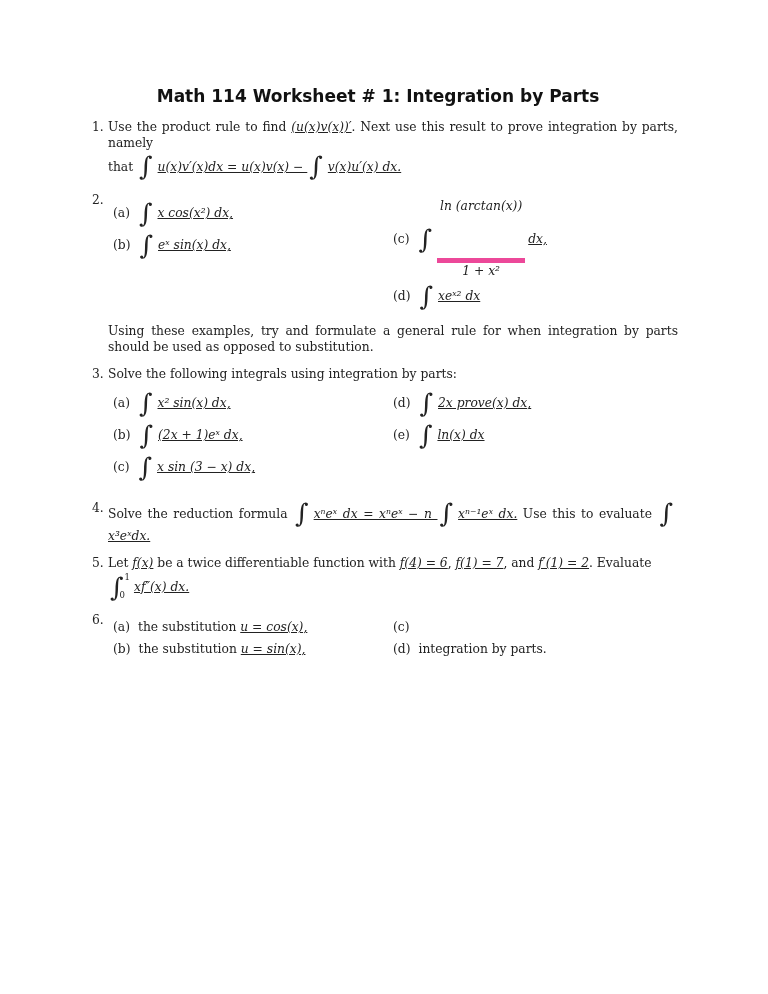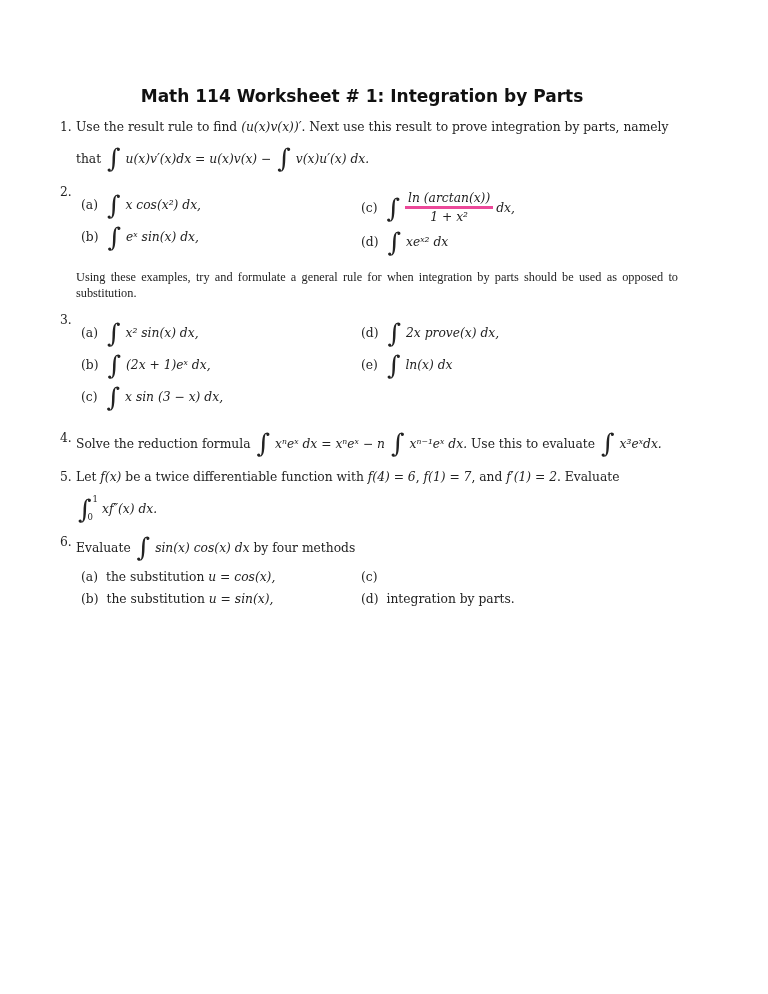--- a/index.html
+++ b/index.html
@@ -6,92 +6,93 @@
   .page {
     position: relative;
     width: 768px;
     height: 994px;
     background: #ffffff;
     color: #222222;
     font-family: "DejaVu Serif", "Liberation Serif", serif;
     font-size: 12.3px;
     line-height: 16px;
     box-sizing: border-box;
-    padding: 86px 90px 0 60px;
+    padding: 86px 90px 0 92px;
     overflow: hidden;
     border-radius: 9px;
   }
   .title {
     font-family: "DejaVu Sans", "Liberation Sans", sans-serif;
     font-weight: bold;
     font-size: 17px;
     line-height: 20px;
     text-align: center;
     margin: 0 0 13px -14px;
     color: #111111;
   }
   .q { display: flex; margin-bottom: 11px; }
   .qnum { flex: 0 0 16px; }
   .qbody { flex: 1 1 auto; text-align: justify; }
-  .m { font-style: italic; }
+  .m { font-style: italic; text-decoration: underline; }
   .int {
     font-size: 26px;
     line-height: 28px;
     font-style: italic;
     vertical-align: middle;
     display: inline-block;
     margin: 0 5px 0 2px;
     transform: translateY(-1px);
   }
-  .formula-line { margin-top: 10px; }
+  .formula-line { margin-top: 2px; }
   .opts { display: flex; margin: 7px 0 4px 0; text-align: left; }
   .col-left { width: 280px; flex: 0 0 280px; }
   .col-right { flex: 1 1 auto; }
   .opts { padding-left: 5px; }
   .opt { display: flex; align-items: center; margin: 0 0 4px 0; }
   .opt .olabel { margin-right: 9px; flex: 0 0 auto; }
   .opt .int { margin: 0 5px 0 0; transform: none; }
   .topt { display: flex; margin: 0 0 6px 0; }
   .topt .olabel { margin-right: 8px; flex: 0 0 auto; }
   .frac {
     display: inline-flex;
     flex-direction: column;
     text-align: center;
     font-style: italic;
     vertical-align: middle;
     margin-right: 3px;
+    gap: 44px;
   }
   .fnum { padding: 0 3px 1px 3px; line-height: 14px; display: block; }
-  .fden { border-top: 3px solid #ec4899; padding: 1px 3px 0 3px; line-height: 14px; display: block; }
+  .fden { border-top: 5px solid #ec4899; padding: 1px 3px 0 3px; line-height: 14px; display: block; }
   .defint { display: inline-flex; vertical-align: middle; margin: 0 5px 0 2px; }
   .defint .int { margin: 0; transform: none; }
   .lims {
     display: inline-flex;
     flex-direction: column;
     justify-content: space-between;
     font-size: 8.5px;
     line-height: 9px;
     padding: 0 0 1px 0;
     font-style: normal;
   }
   .lim-hi { display: block; transform: translateX(1px); }
   .lim-lo { display: block; transform: translateX(-4px); }
-  .note { margin: 9px 0 0 0; text-align: justify; font-family: Liberation Serif, serif; }
+  .note { margin: 9px 0 0 0; text-align: justify; }
 </style>
 </head>
 <body>
 
 <div class="page">
 
   <h1 class="title">Math 114 Worksheet # 1: Integration by Parts</h1>
 
   <div class="q">
     <span class="qnum">1.</span>
     <div class="qbody">
-      <div><span>Use the result rule to find </span><span class="m">(u(x)v(x))′</span><span>. Next use this result to prove integration by parts, namely</span></div>
+      <div><span>Use the product rule to find </span><span class="m">(u(x)v(x))′</span><span>. Next use this result to prove integration by parts, namely</span></div>
       <div class="formula-line"><span>that </span><span class="int">∫</span><span class="m">u(x)v′(x)dx = u(x)v(x) − </span><span class="int">∫</span><span class="m">v(x)u′(x) dx.</span></div>
     </div>
   </div>
 
   <div class="q">
     <span class="qnum">2.</span>
     <div class="qbody">
       <div class="opts">
         <div class="col-left">
           <div class="opt">
@@ -122,20 +123,21 @@
             </div>
         </div>
       </div>
       <div class="note">Using these examples, try and formulate a general rule for when integration by parts should be used as opposed to substitution.</div>
     </div>
   </div>
 
   <div class="q">
     <span class="qnum">3.</span>
     <div class="qbody">
+      <div>Solve the following integrals using integration by parts:</div>
       <div class="opts">
         <div class="col-left">
           <div class="opt">
               <span class="olabel">(a)</span>
               <span class="int">∫</span>
               <span class="m">x² sin(x) dx,</span>
             </div>
           <div class="opt">
               <span class="olabel">(b)</span>
               <span class="int">∫</span>
@@ -180,21 +182,20 @@
               <span class="lim-hi">1</span>
               <span class="lim-lo">0</span>
             </span>
           </span><span class="m">xf″(x) dx.</span></div>
     </div>
   </div>
 
   <div class="q">
     <span class="qnum">6.</span>
     <div class="qbody">
-      <div><span>Evaluate </span><span class="int">∫</span><span class="m">sin(x) cos(x) dx</span><span> by four methods</span></div>
       <div class="opts">
         <div class="col-left">
           <div class="topt">
               <span class="olabel">(a)</span>
               <span><span>the substitution </span><span class="m">u = cos(x),</span></span>
             </div>
           <div class="topt">
               <span class="olabel">(b)</span>
               <span><span>the substitution </span><span class="m">u = sin(x),</span></span>
             </div>

